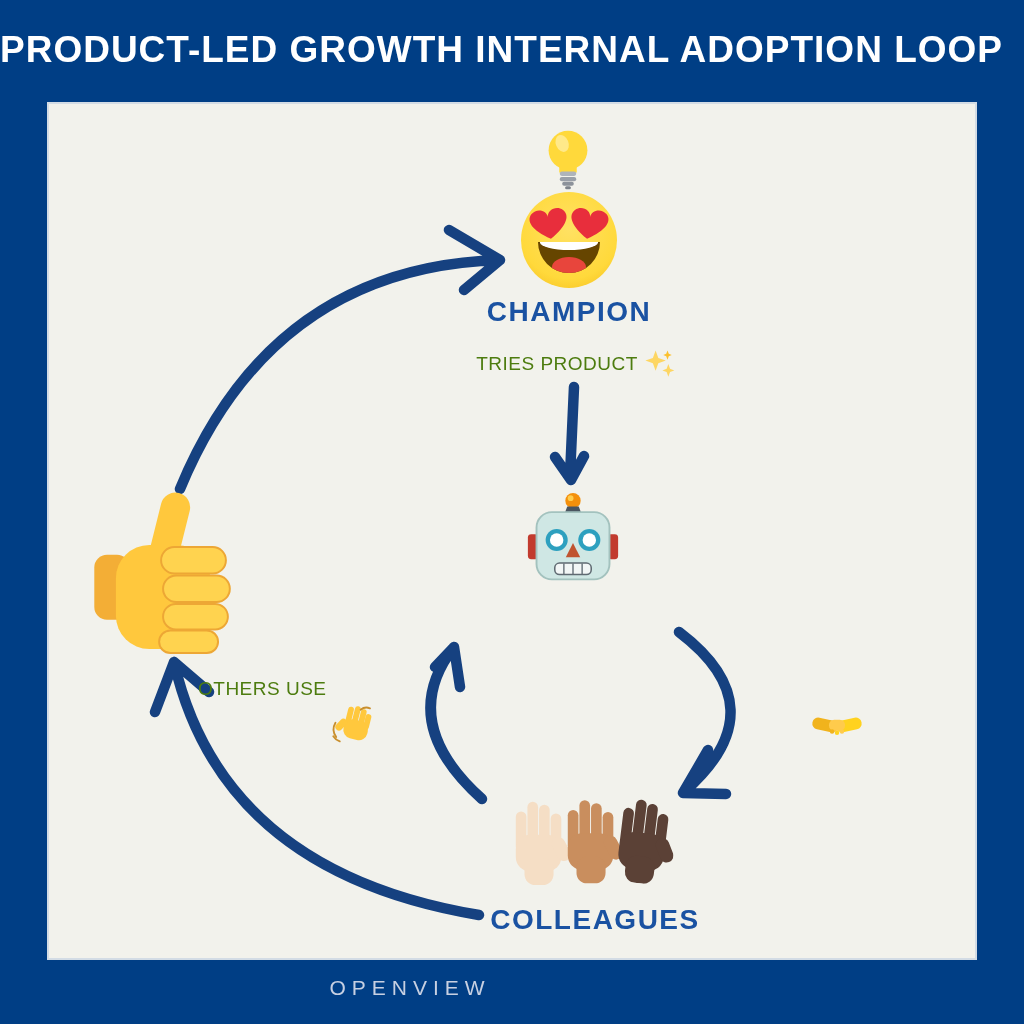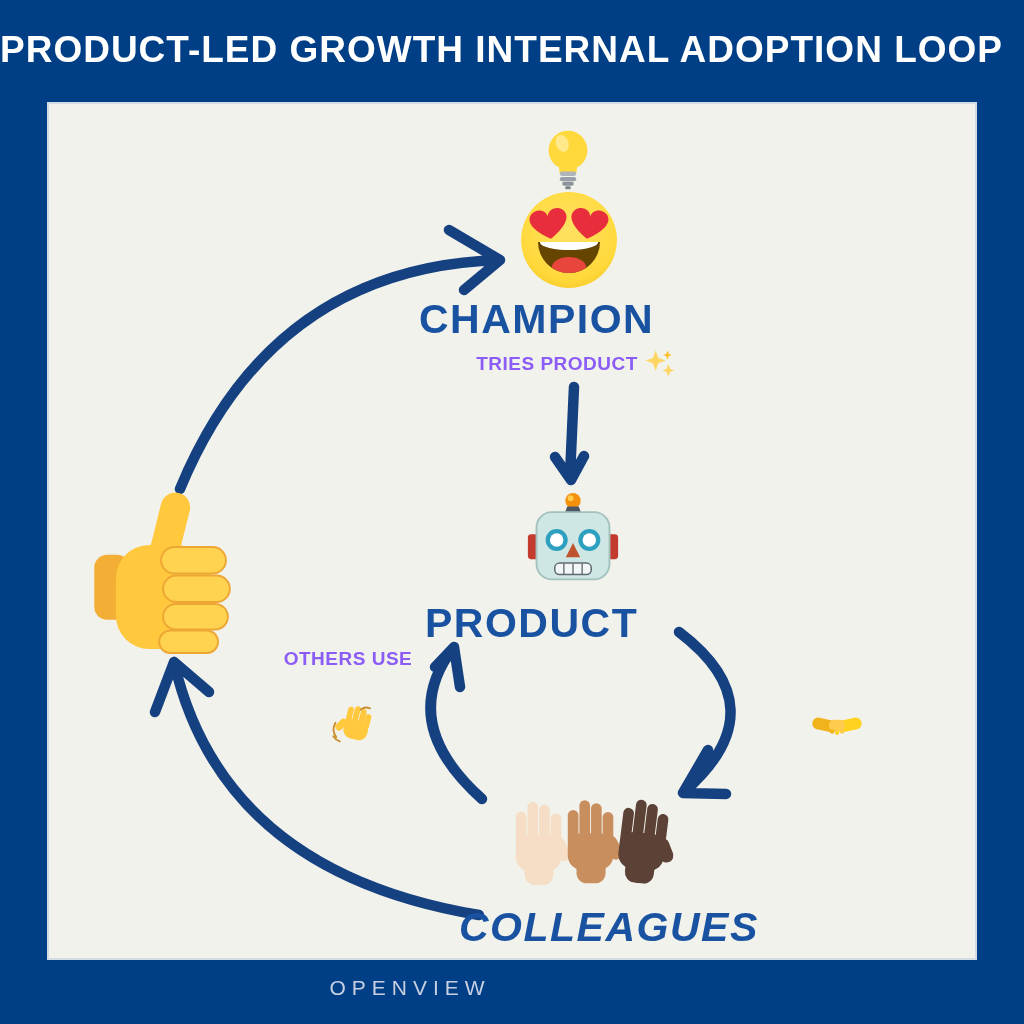--- a/index.html
+++ b/index.html
@@ -28,33 +28,32 @@
     box-sizing:border-box;
   }
   .arrows{
     position:absolute;left:0;top:0;width:930px;height:858px;
     pointer-events:none;
   }
   .abs{position:absolute;}
   .node-label{
     position:absolute;
     width:300px;
-    text-align:left;
+    text-align:center;
     color:#1a52a2;
-    font-size:41px;
+    font-size:28px;
     font-weight:800;
     letter-spacing:1.5px;
   }
   .edge-label{
     position:absolute;
     width:300px;
-    text-align:center;
-    color:#8b5cf6;
+    color:#4d7c0f;
     font-size:19px;
-    font-weight:700;
+    font-weight:400;
     letter-spacing:0.5px;
   }
   .hands-row{
     position:absolute;left:460px;top:692px;
     display:flex;align-items:flex-start;
   }
   .hands-row svg{display:block;}
   .hand-mid{margin-left:-10px;transform:translateY(-3px);}
   .hand-dark{margin-left:-10px;transform:rotate(7deg) translateY(-4px);}
   .brand{
@@ -141,32 +140,31 @@
     <circle cx="33" cy="52" r="7" fill="#ffffff"></circle>
     <circle cx="67" cy="52" r="11.5" fill="#2da0bf"></circle>
     <circle cx="67" cy="52" r="7" fill="#ffffff"></circle>
     <path d="M50 55 L42.5 70 L57.5 70 Z" fill="#c0532f"></path>
     <rect x="31" y="76" width="38" height="12" rx="5" fill="#f2f6f6" stroke="#5f6a72" stroke-width="1.6"></rect>
     <line x1="40.5" y1="76.5" x2="40.5" y2="87.5" stroke="#5f6a72" stroke-width="1.4"></line>
     <line x1="50" y1="76.5" x2="50" y2="87.5" stroke="#5f6a72" stroke-width="1.4"></line>
     <line x1="59.5" y1="76.5" x2="59.5" y2="87.5" stroke="#5f6a72" stroke-width="1.4"></line>
   </svg>
 
-  <div class="node-label" style="left:376px;top:496px;">PRODUCT</div>
 
   <svg class="abs" style="left:762px;top:602px;" width="52" height="36" viewBox="0 0 84 56">
     <rect x="2" y="20" width="42" height="19" rx="9.5" fill="#f1b31c" transform="rotate(12 23 29)"></rect>
     <rect x="40" y="20" width="42" height="19" rx="9.5" fill="#ffd21f" transform="rotate(-12 61 29)"></rect>
     <rect x="29" y="21" width="26" height="18" rx="8.5" fill="#ffcb4c"></rect>
     <circle cx="34" cy="40" r="3.6" fill="#f1b31c"></circle>
     <circle cx="42" cy="42" r="3.6" fill="#ffd21f"></circle>
     <circle cx="50" cy="40" r="3.6" fill="#ffcb4c"></circle>
   </svg>
 
-  <div class="edge-label" style="left:149px;top:544px;">OTHERS USE</div>
+  <div class="edge-label" style="left:149px;top:574px;">OTHERS USE</div>
   <svg class="abs" style="left:280px;top:600px;" width="46" height="46" viewBox="0 0 64 64">
     <g transform="rotate(14 36 36)" fill="#ffc83d">
       <rect x="20" y="6" width="8" height="26" rx="4"></rect>
       <rect x="29" y="3" width="8" height="29" rx="4"></rect>
       <rect x="38" y="5" width="8" height="27" rx="4"></rect>
       <rect x="46" y="10" width="8" height="22" rx="4"></rect>
       <rect x="20" y="22" width="34" height="27" rx="12"></rect>
       <rect x="11" y="24" width="10" height="19" rx="5" transform="rotate(30 16 33)"></rect>
     </g>
     <path d="M10 46 Q3 36 9 26" stroke="#c98f2d" stroke-width="2.6" fill="none" stroke-linecap="round"></path>
@@ -191,21 +189,21 @@
         <use href="#hand-shape"></use>
       </svg>
     <svg class="hand-mid" width="62" height="92" viewBox="0 0 64 92" fill="#c98e5e">
         <use href="#hand-shape"></use>
       </svg>
     <svg class="hand-dark" width="62" height="94" viewBox="0 0 64 92" fill="#5b4136">
         <use href="#hand-shape"></use>
       </svg>
   </div>
 
-  <div class="node-label" style="left:410px;top:800px;font-style:italic;">COLLEAGUES</div>
+  <div class="node-label" style="left:396px;top:800px;">COLLEAGUES</div>
 
   <svg class="abs" style="left:43px;top:386px;" width="148" height="165" viewBox="0 0 150 168">
     <rect x="2" y="66" width="36" height="66" rx="13" fill="#f3ae36"></rect>
     <rect x="24" y="56" width="96" height="106" rx="34" fill="#ffc83d"></rect>
     <rect x="64" y="2" width="30" height="76" rx="15" fill="#ffc83d" transform="rotate(14 79 40)"></rect>
     <rect x="70" y="58" width="66" height="27" rx="13.5" fill="#ffd34f" stroke="#eda735" stroke-width="2"></rect>
     <rect x="72" y="87" width="68" height="27" rx="13.5" fill="#ffd34f" stroke="#eda735" stroke-width="2"></rect>
     <rect x="72" y="116" width="66" height="26" rx="13" fill="#ffd34f" stroke="#eda735" stroke-width="2"></rect>
     <rect x="68" y="143" width="60" height="23" rx="11.5" fill="#ffd34f" stroke="#eda735" stroke-width="2"></rect>
   </svg>

